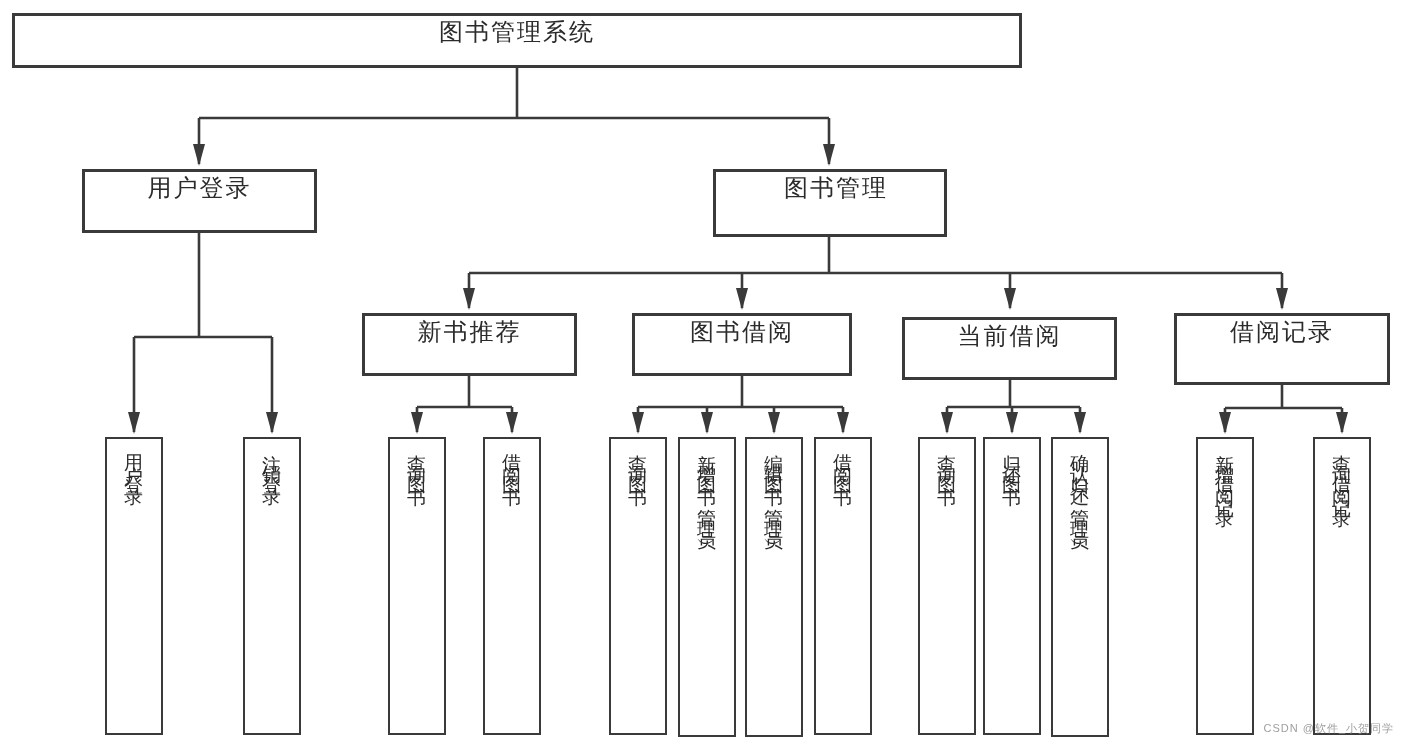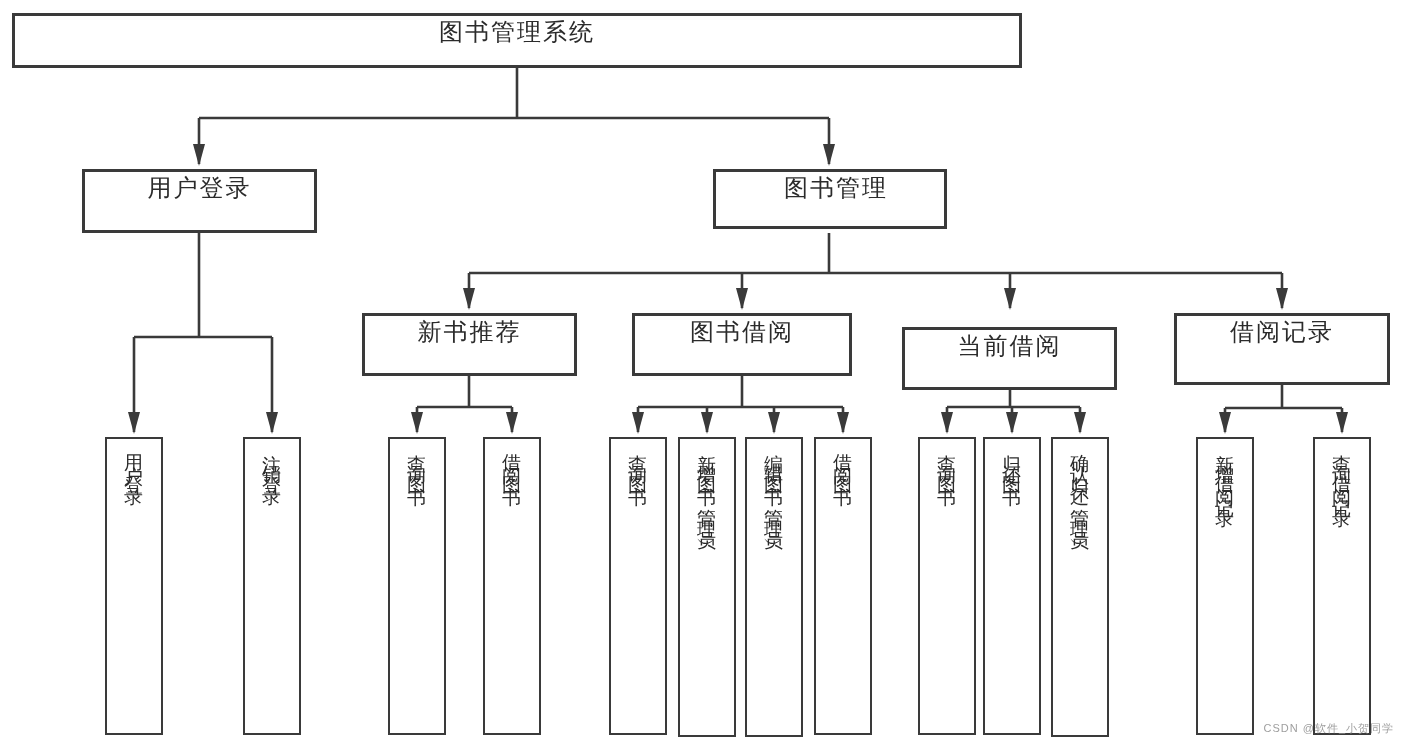--- a/index.html
+++ b/index.html
@@ -114,31 +114,31 @@
     </g>
   </svg>
 
   <div class="node" style="left:12px; top:13px; width:1010px; height:55px;">
     <span class="h-label">图书管理系统</span>
   </div>
 
   <div class="node" style="left:82px; top:169px; width:235px; height:64px;">
     <span class="h-label">用户登录</span>
   </div>
-  <div class="node" style="left:713px; top:169px; width:234px; height:60px;padding-left:12px;">
+  <div class="node" style="left:713px; top:169px; width:234px; height:68px;padding-left:12px;">
     <span class="h-label">图书管理</span>
   </div>
 
   <div class="node" style="left:632px; top:313px; width:220px; height:63px;">
     <span class="h-label">图书借阅</span>
   </div>
   <div class="node" style="left:362px; top:313px; width:215px; height:63px;">
     <span class="h-label">新书推荐</span>
   </div>
-  <div class="node" style="left:902px; top:327px; width:215px; height:63px;">
+  <div class="node" style="left:902px; top:317px; width:215px; height:63px;">
     <span class="h-label">当前借阅</span>
   </div>
   <div class="node" style="left:1174px; top:313px; width:216px; height:72px;">
     <span class="h-label">借阅记录</span>
   </div>
 
   <div class="node leaf" style="left:105px; top:437px; width:58px; height:298px;">
     <span class="v-label">用户登录</span>
   </div>
   <div class="node leaf" style="left:243px; top:437px; width:58px; height:298px;">

